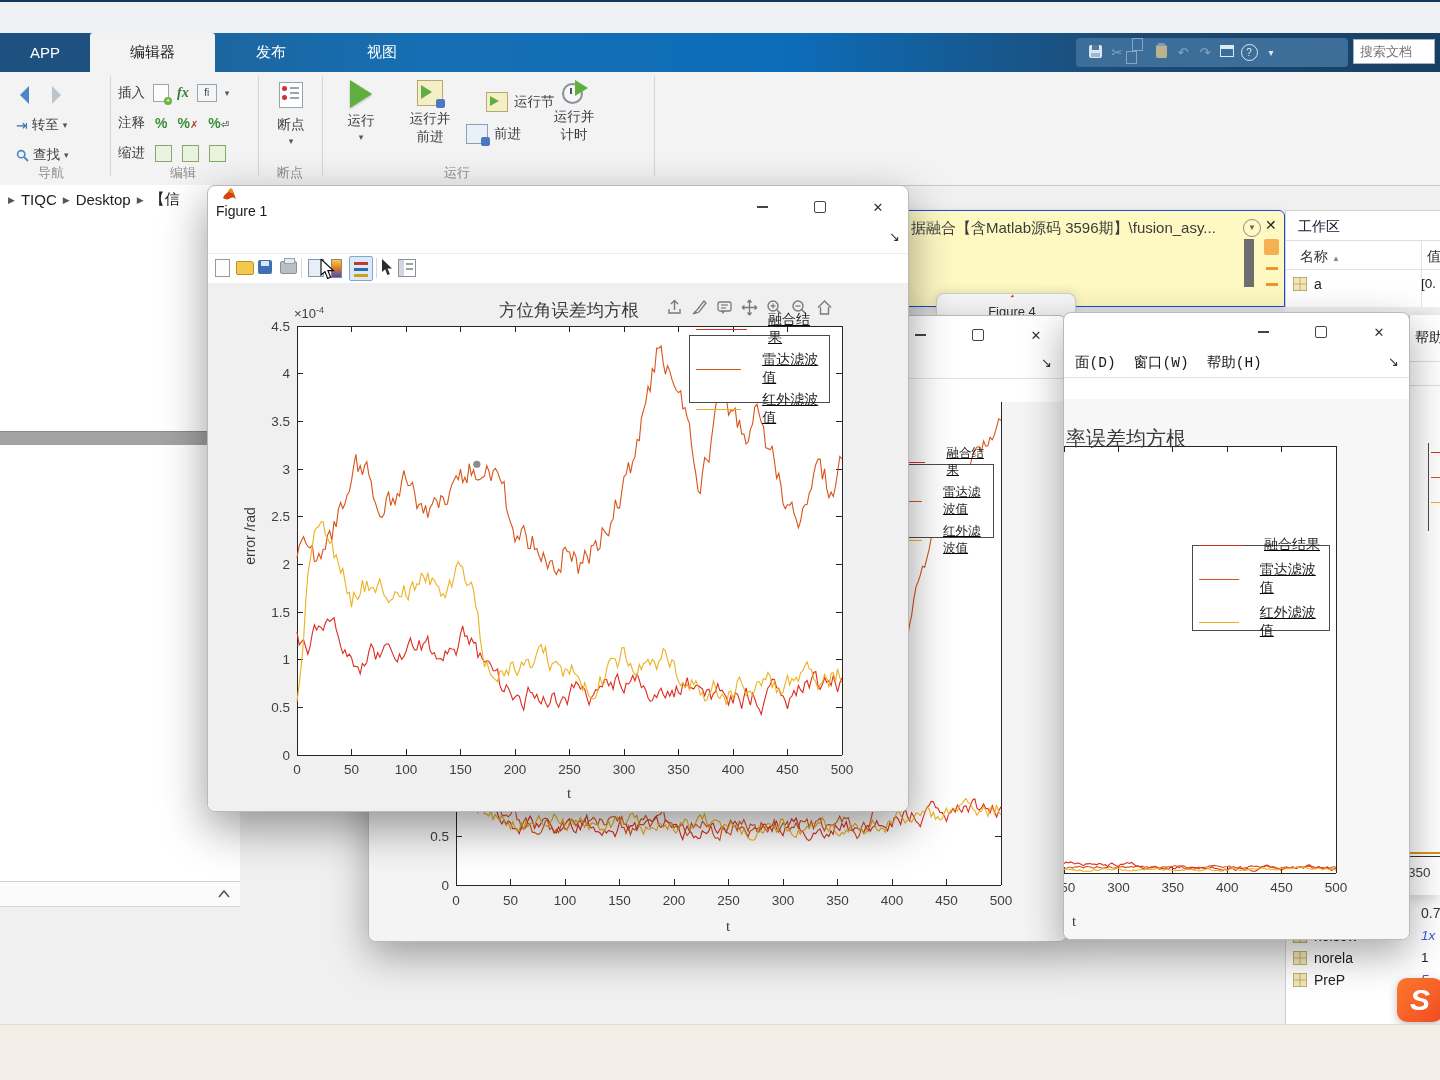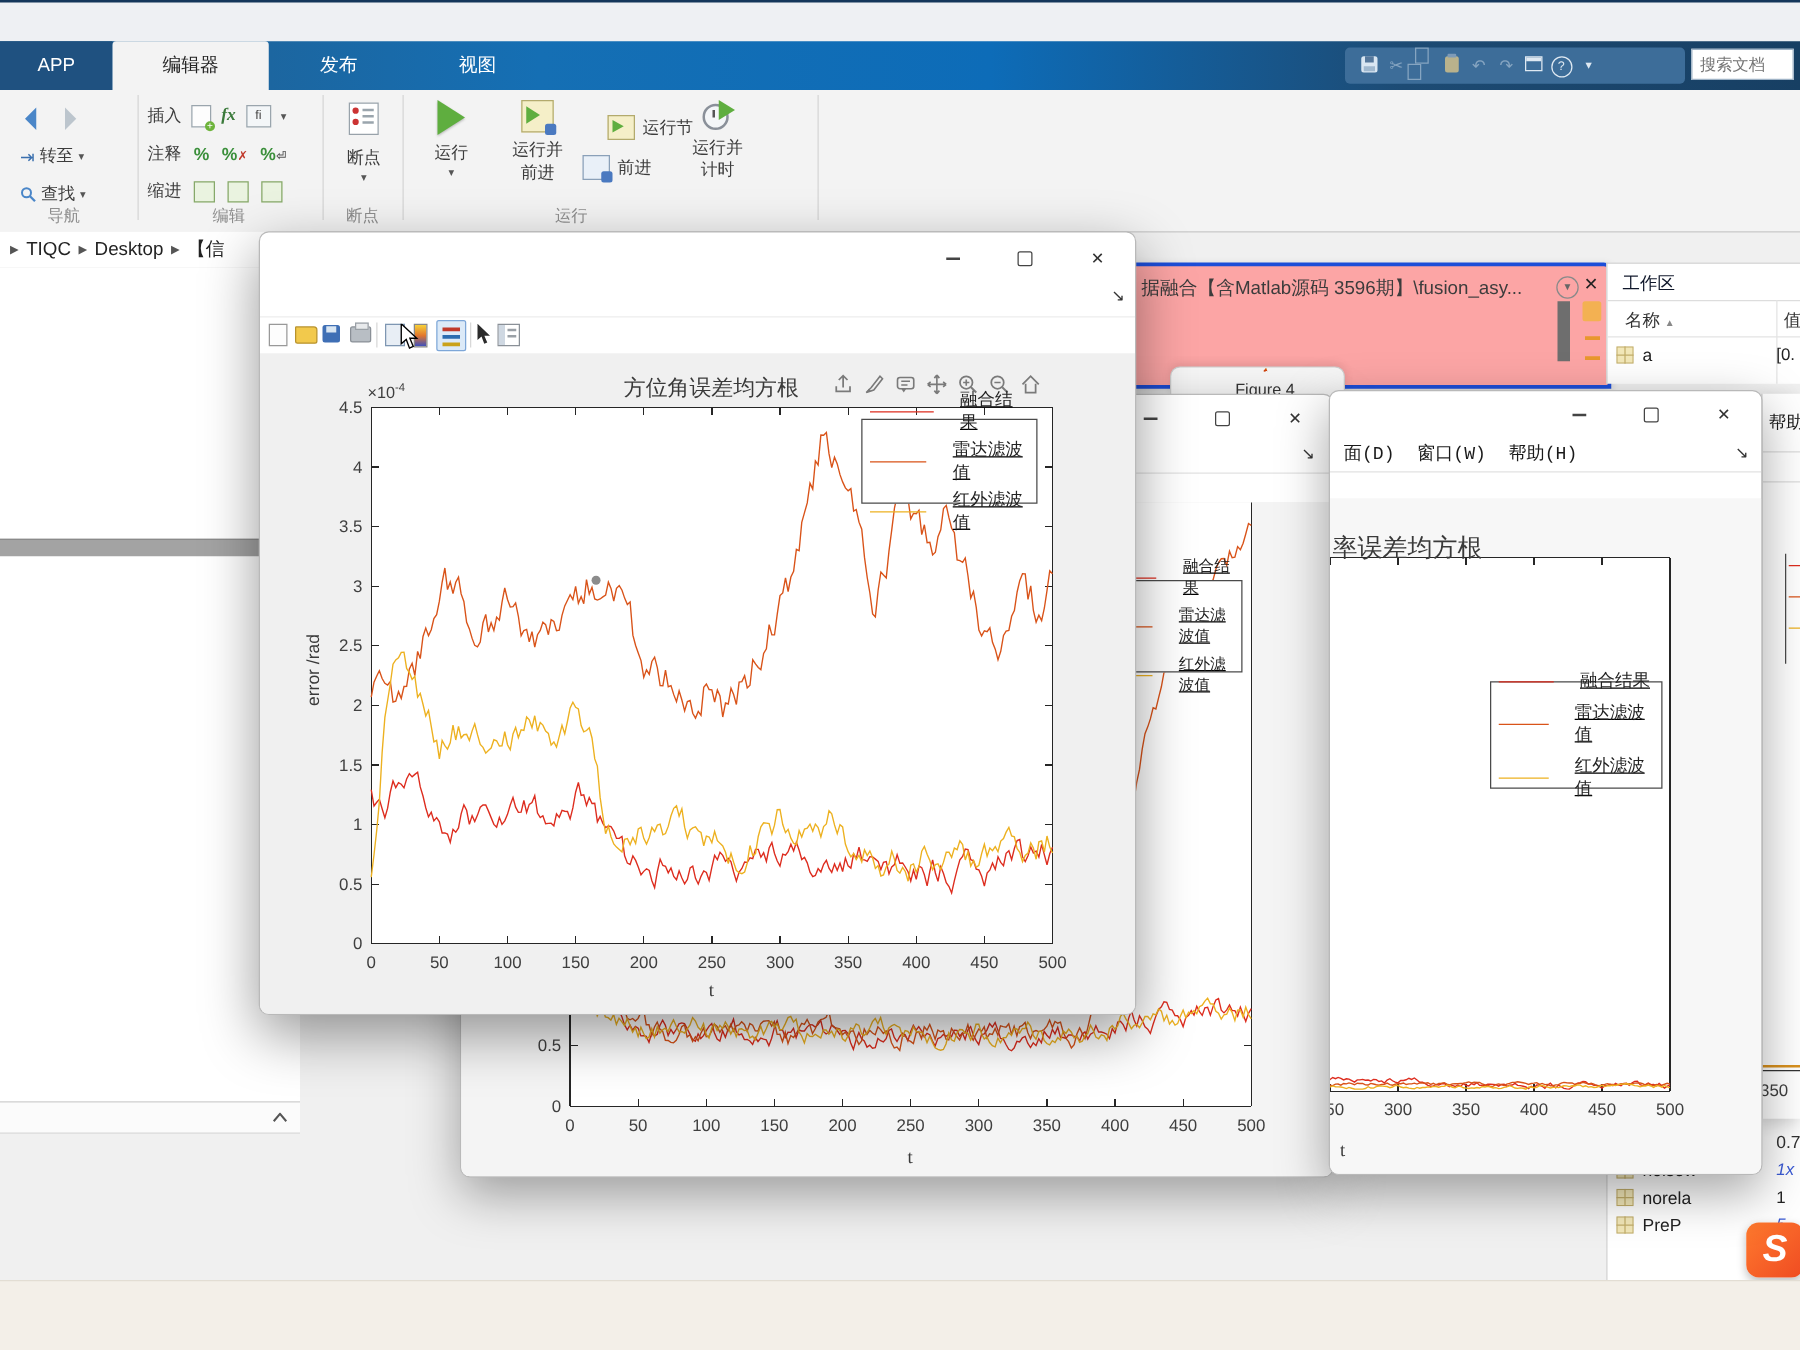--- a/index.html
+++ b/index.html
@@ -188,21 +188,21 @@
 </div>
 
 <div class="abs" style="left:0;top:214px;width:240px;height:667px;background:#fff;"></div>
 <div class="abs" style="left:0;top:431px;width:240px;height:13px;background:#a3a3a3;border-top:1px solid #8a8a8a;"></div>
 <div class="abs" style="left:0;top:881px;width:240px;height:24px;background:#fbfbfb;border-top:1px solid #cfcfcf;border-bottom:1px solid #d8d8d8;">
   <svg class="abs" style="left:218px;top:8px;" width="12" height="8" viewBox="0 0 12 8">
     <polyline points="1,7 6,1 11,7" fill="none" stroke="#555" stroke-width="1.6"></polyline>
   </svg>
 </div>
 
-<div class="abs" style="left:898px;top:210px;width:385px;height:95px;background:#fca5a5;border:3px solid #1d4ed8;border-radius:6px 6px 0 0;box-shadow:0 2px 8px rgba(0,0,0,.12);">
+<div class="abs" style="left:898px;top:210px;width:385px;height:95px;background:#fef9c3;border:1px solid #1d4ed8;border-radius:6px 6px 0 0;box-shadow:0 2px 8px rgba(0,0,0,.12);">
   <div style="position:absolute;left:12px;top:8px;width:322px;font-size:15px;color:#3c3c3c;white-space:nowrap;overflow:hidden;text-overflow:ellipsis;">据融合【含Matlab源码 3596期】\fusion_asy...</div>
   <span class="abs" style="left:344px;top:8px;width:16px;height:16px;border:1.2px solid #8a8a8a;border-radius:50%;font-size:8px;color:#666;text-align:center;line-height:15px;">▼</span>
   <span class="abs" style="left:366px;top:6px;font-size:14px;color:#222;font-weight:bold;">✕</span>
   <div class="abs" style="left:345px;top:28px;width:10px;height:48px;background:#6e6e6e;"></div>
   <div class="abs" style="left:365px;top:28px;width:15px;height:16px;background:#f3b152;border-radius:2px;"></div>
   <div class="abs" style="left:367px;top:56px;width:12px;height:3px;background:#e8972e;"></div>
   <div class="abs" style="left:367px;top:72px;width:12px;height:3px;background:#e8972e;"></div>
 </div>
 
 <div class="abs" style="left:1285px;top:210px;width:155px;height:96px;background:#fff;border-left:1px solid #d0d0d0;border-top:1px solid #d0d0d0;">
@@ -414,20 +414,27 @@
         <div class="legrow">
           <span class="legline" style="width: 44px; border-top-color: rgb(237, 177, 32);"></span>
           <span class="serif" style="font-size: 14px; color: rgb(34, 34, 34);">红外滤波值</span>
         </div>
       </div>
     <div class="serif" style="position:absolute;left:0px;top:514px;width:20px;text-align:center;font-size:15px;color:#3a3a3a;">t</div>
   </div>
 </div>
 
 <div class="win" style="left:207px;top:185px;width:700px;height:625px;box-shadow:0 16px 45px rgba(0,0,0,.40);">
+  <div class="titlebar" style="height:37px;">
+    <svg style="margin-left:14px;" width="16" height="16" viewBox="0 0 16 16">
+      <path d="M1,12 C3,7 5,8 6.5,5 C8,2 9.5,2 10.5,4 L14,13 C11.5,11 9.5,11.3 7.5,12.6 C5.5,14 3,13.5 1,12 Z" fill="#d1440e"></path>
+      <path d="M6.5,5 C8,2 9.5,2 10.5,4 L12,8 C10,6.5 8,7.5 6.5,5 Z" fill="#f28a22"></path>
+    </svg>
+    <span style="margin-left:8px;font-size:14px;color:#1a1a1a;">Figure 1</span>
+  </div>
   <div class="winbtns" style="top:8px;">
     <div class="winbtn">
         <span class="wb-min"></span>
       </div>
     <div class="winbtn">
         <span class="wb-max"></span>
       </div>
     <div class="winbtn">
         <span class="wb-x">✕</span>
       </div>

